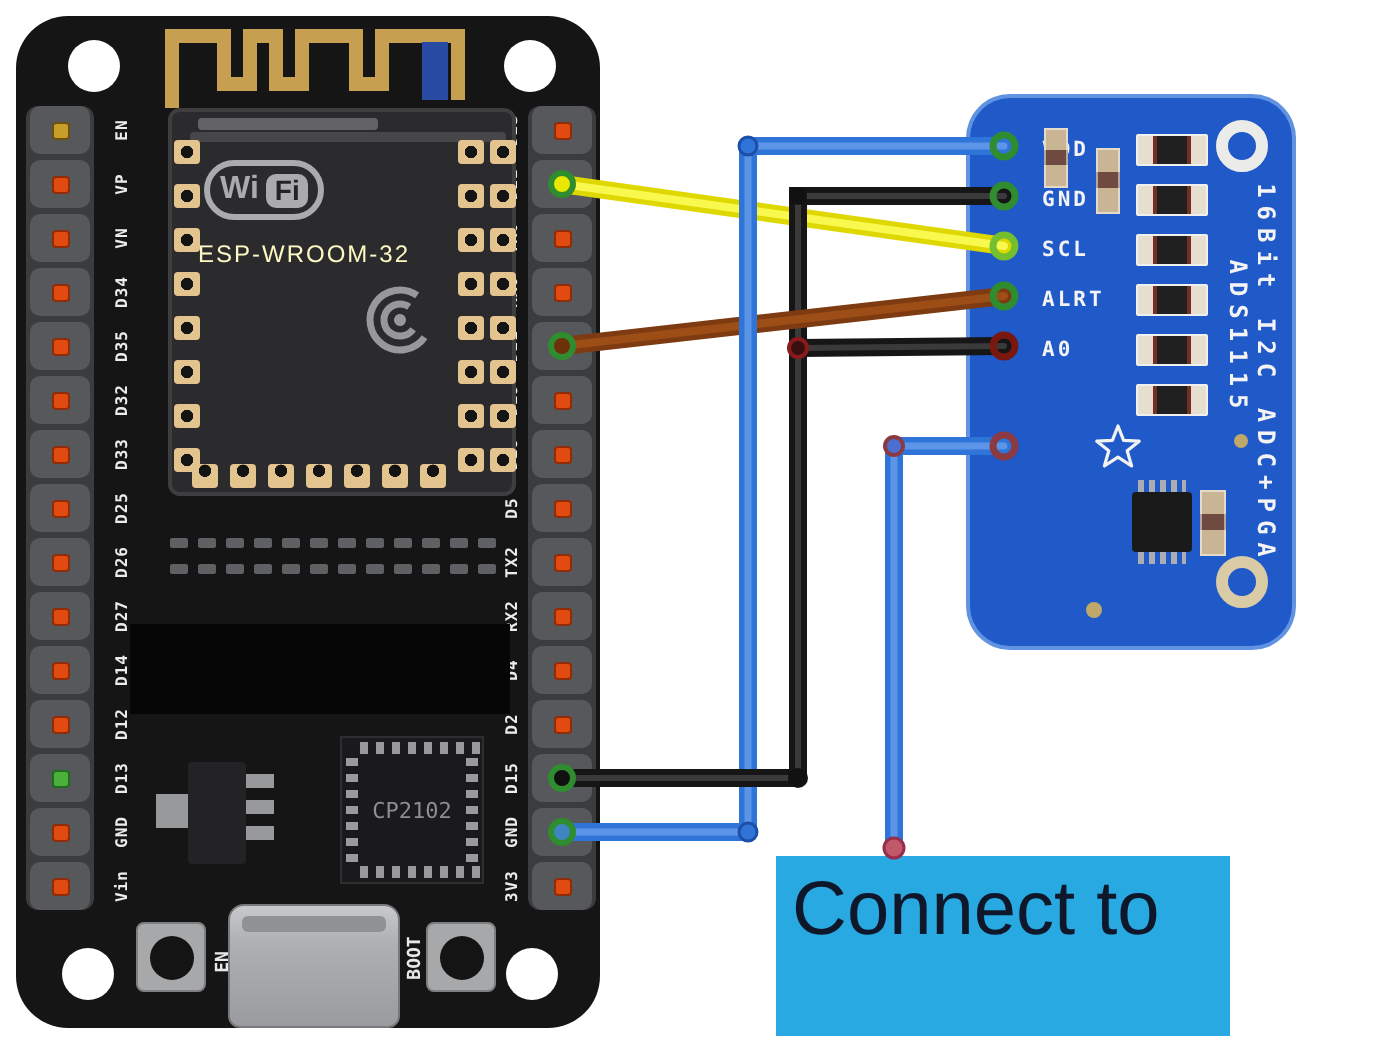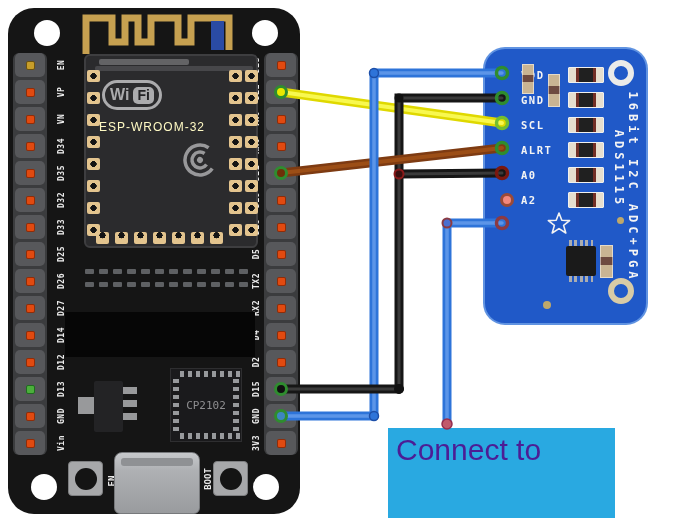--- a/index.html
+++ b/index.html
@@ -122,22 +122,22 @@
   .chip-pins { position:absolute; left:3px; width:24px; height:6px;
                background:repeating-linear-gradient(90deg,#ABADB0 0 3px,transparent 3px 5.5px); }
   .chip-pins.t { top:-6px; } .chip-pins.b { bottom:-6px; }
   .tandot { position:absolute; border-radius:50%; background:#BFA86A; }
   .tandot.d1 { left:132px; top:168px; width:7px; height:7px; }
   .tandot.d2 { left:58px; top:252px; width:8px; height:8px; }
 
   
   .wires { position:absolute; left:0; top:0; z-index:5; pointer-events:none; }
   .note { position:absolute; left:388px; top:428px; width:227px; height:90px; background:var(--note_blue);
-          z-index:3; font-family:"Liberation Sans", sans-serif; color:#4c1d95;
-          font-size:30px; line-height:1.36; padding:2px 0 0 8px; }
+          z-index:3; font-family:"Liberation Sans", sans-serif; color:#0f172a;
+          font-size:38px; line-height:1.36; padding:2px 0 0 8px; }
 </style>
 </head>
 <body>
 
 <div class="canvas">
 
   <div class="esp">
     <div class="hole tl"></div>
     <div class="hole tr"></div>
     <div class="hole bl"></div>
@@ -531,24 +531,20 @@
           <span class="pl">ALRT</span>
         </div>
 
 
         <div class="ads-row">
           <div class="pdot"></div>
           <span class="pl">A0</span>
         </div>
 
 
-        <div class="ads-row">
-          <div class="pdot"></div>
-          <span class="pl">A2</span>
-        </div>
 
       </div>
     <div class="rescol">
 
     <div class="res"></div>
         <div class="res"></div>
         <div class="res"></div>
         <div class="res"></div>
         <div class="res"></div>
         <div class="res"></div>

